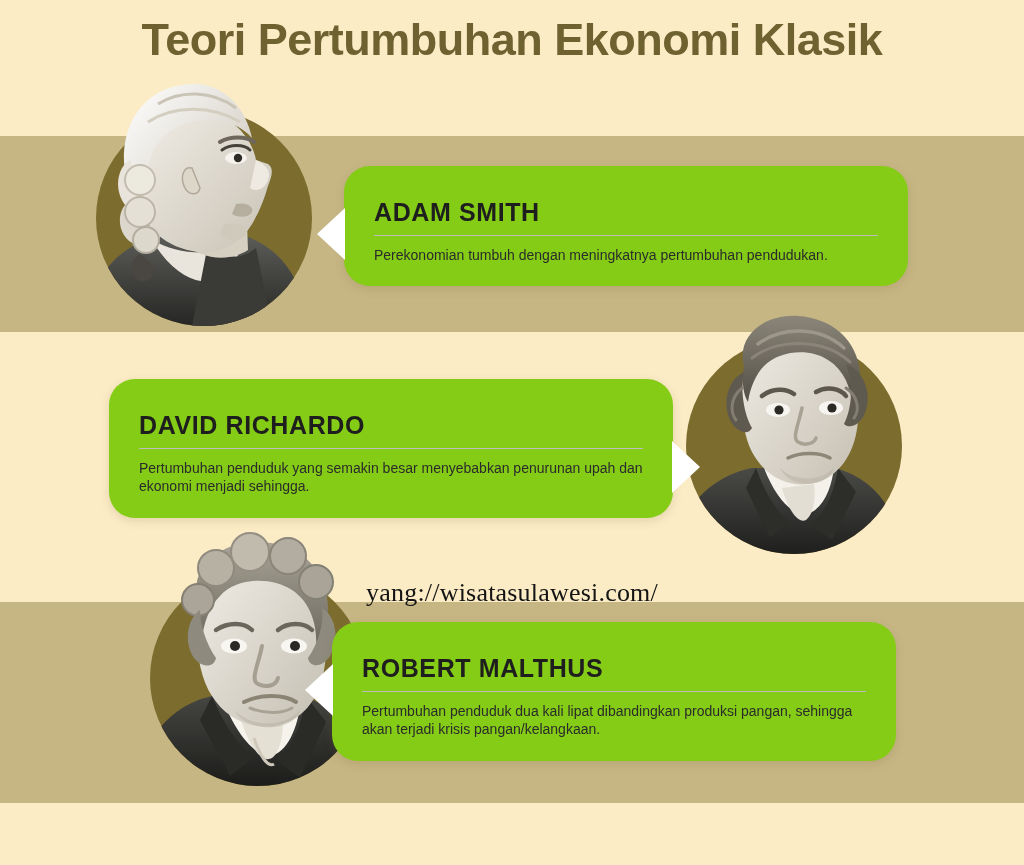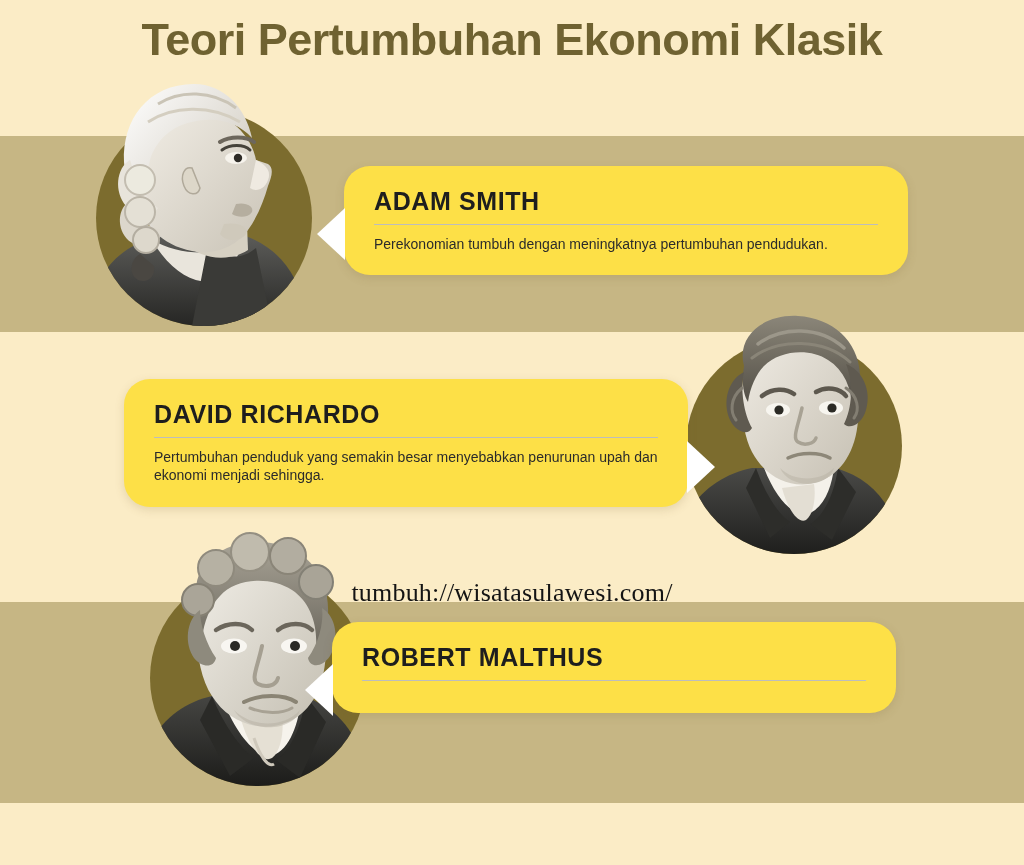--- a/index.html
+++ b/index.html
@@ -65,24 +65,24 @@
   .portrait .overflow {
     position: absolute;
     left: 0; top: -46px;
     width: 216px; height: 262px;
     pointer-events: none;
   }
 
   
   .card {
     position: absolute;
-    background: #fde047;
+    background: #84cc16;
     border-radius: 26px;
     box-shadow: 0 3px 10px rgba(120,100,50,0.18);
-    padding: 21px 30px 22px 30px;
+    padding: 32px 30px 22px 30px;
     box-sizing: border-box;
   }
   .card .card-name {
     font-size: 25px;
     font-weight: 700;
     letter-spacing: 0.6px;
     color: #1E1E1E;
     margin: 0 0 8px 0;
     font-family: "Liberation Sans", sans-serif;
   }
@@ -111,21 +111,21 @@
     border-right: 28px solid #FFFFFF;
   }
   .tail-right {
     right: -27px; top: 62px;
     border-top: 26px solid transparent;
     border-bottom: 26px solid transparent;
     border-left: 28px solid #FFFFFF;
   }
 
   #card-adam-smith     { left: 344px; top: 166px; width: 564px; }
-  #card-david-richardo { left: 124px; top: 379px; width: 564px; }
+  #card-david-richardo { left: 109px; top: 379px; width: 564px; }
   #card-robert-malthus { left: 332px; top: 622px; width: 564px; }
 
   
   #watermark {
     position: absolute;
     left: 0; top: 578px;
     width: 1024px;
     text-align: center;
     font-family: "Liberation Serif", serif;
     font-size: 26px;
@@ -378,17 +378,18 @@
           <path d="M84,186 C102,204 134,204 150,186 C144,208 98,210 84,186 Z" fill="#b4ae9f" opacity="0.45"></path>
         </g>
       </svg>
     </div>
   </div>
 
   <div class="card" id="card-robert-malthus">
     <div class="tail tail-left"></div>
     <h2 class="card-name">ROBERT MALTHUS</h2>
     <div class="rule"></div>
-  </div>
-
-  <div id="watermark">tumbuh://wisatasulawesi.com/</div>
+    <p class="card-text">Pertumbuhan penduduk dua kali lipat dibandingkan produksi pangan, sehingga akan terjadi krisis pangan/kelangkaan.</p>
+  </div>
+
+  <div id="watermark">yang://wisatasulawesi.com/</div>
 
 </div>
 
 </body></html>

